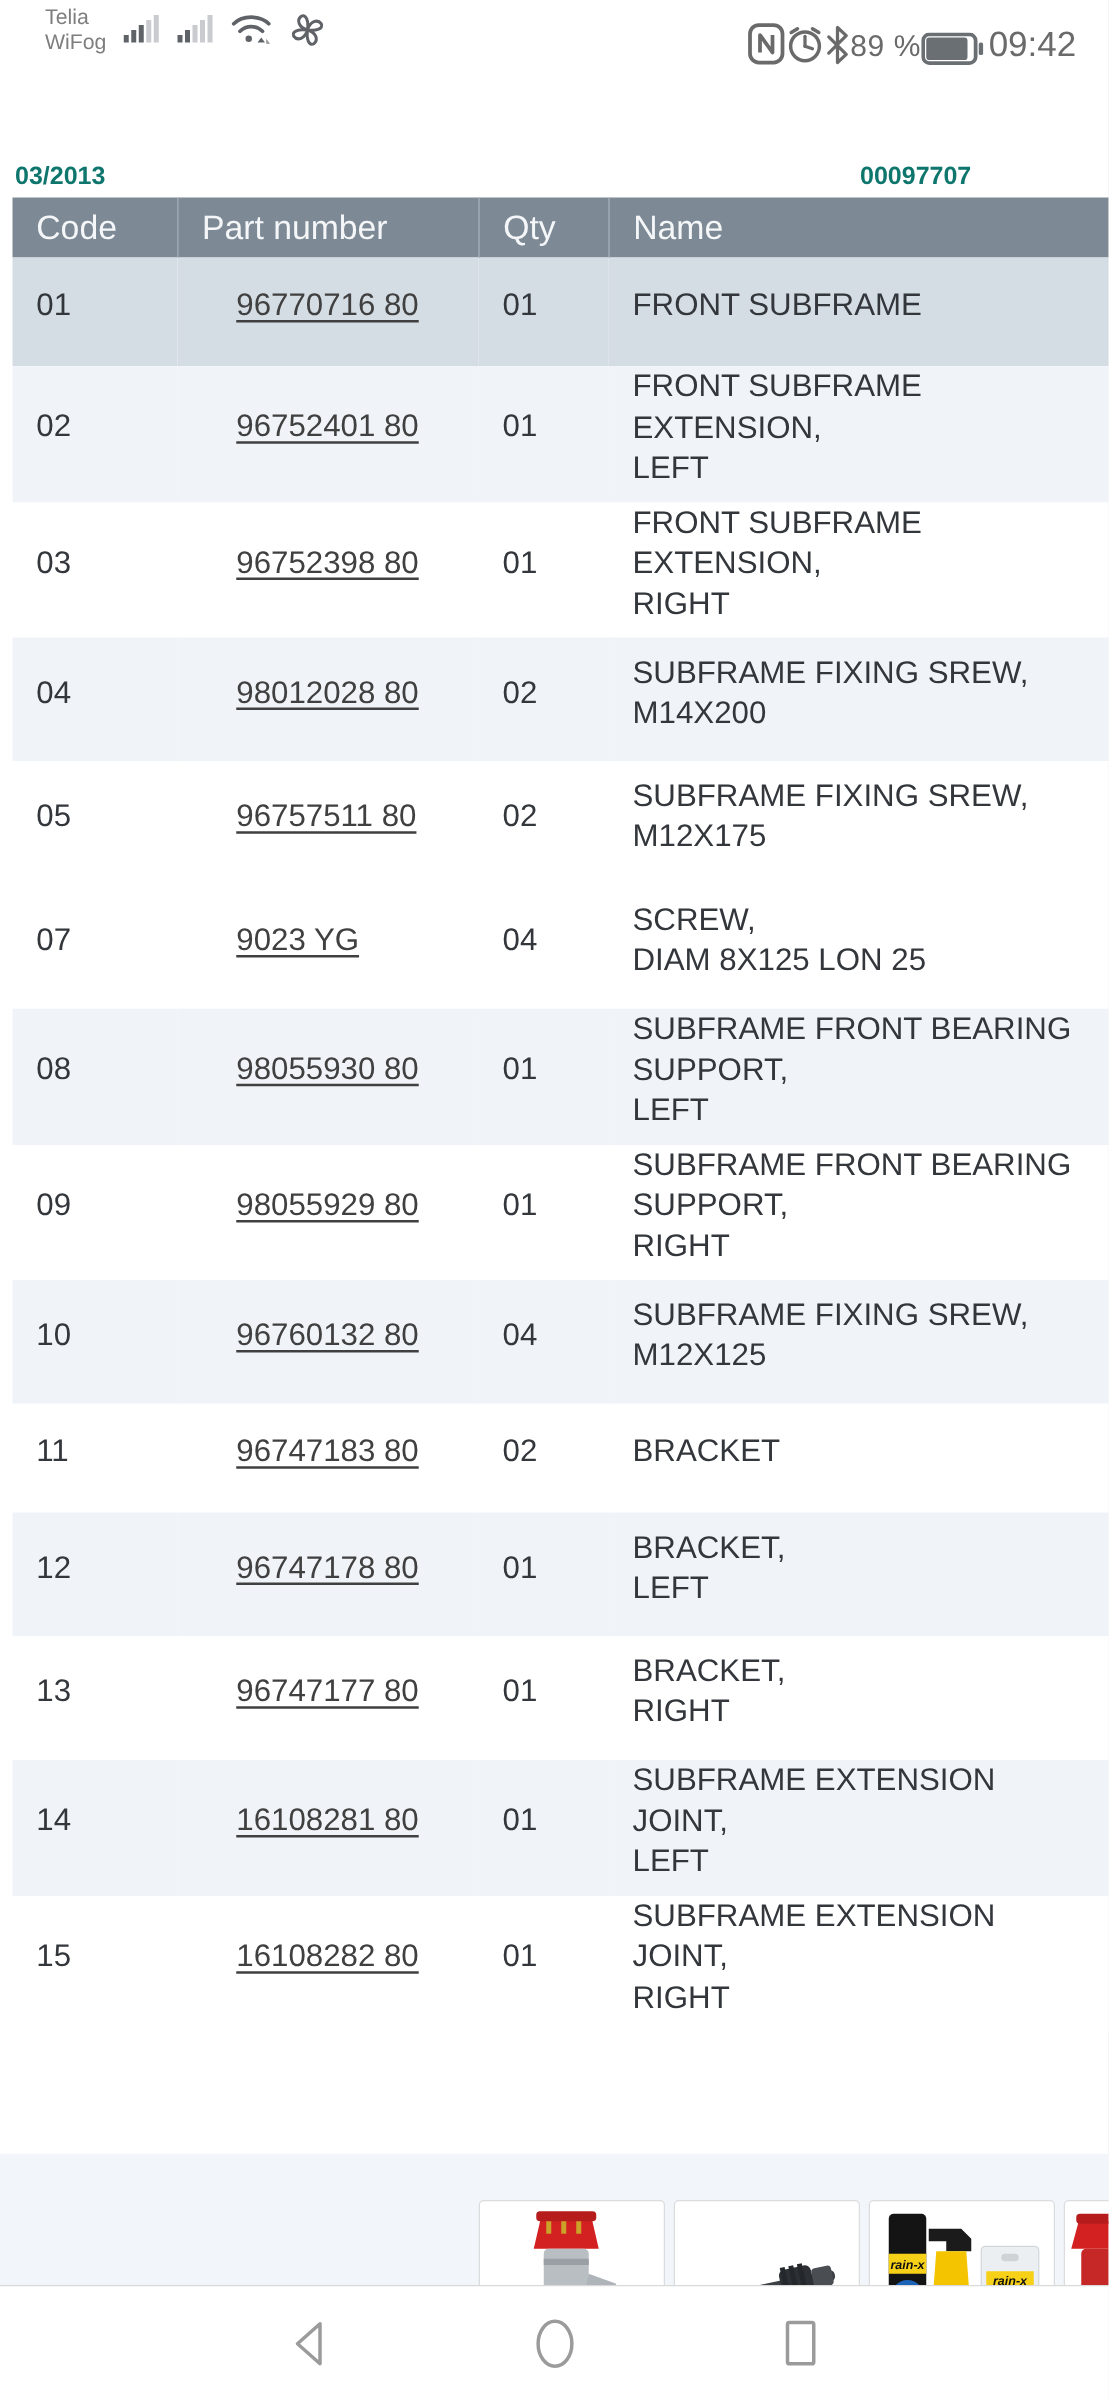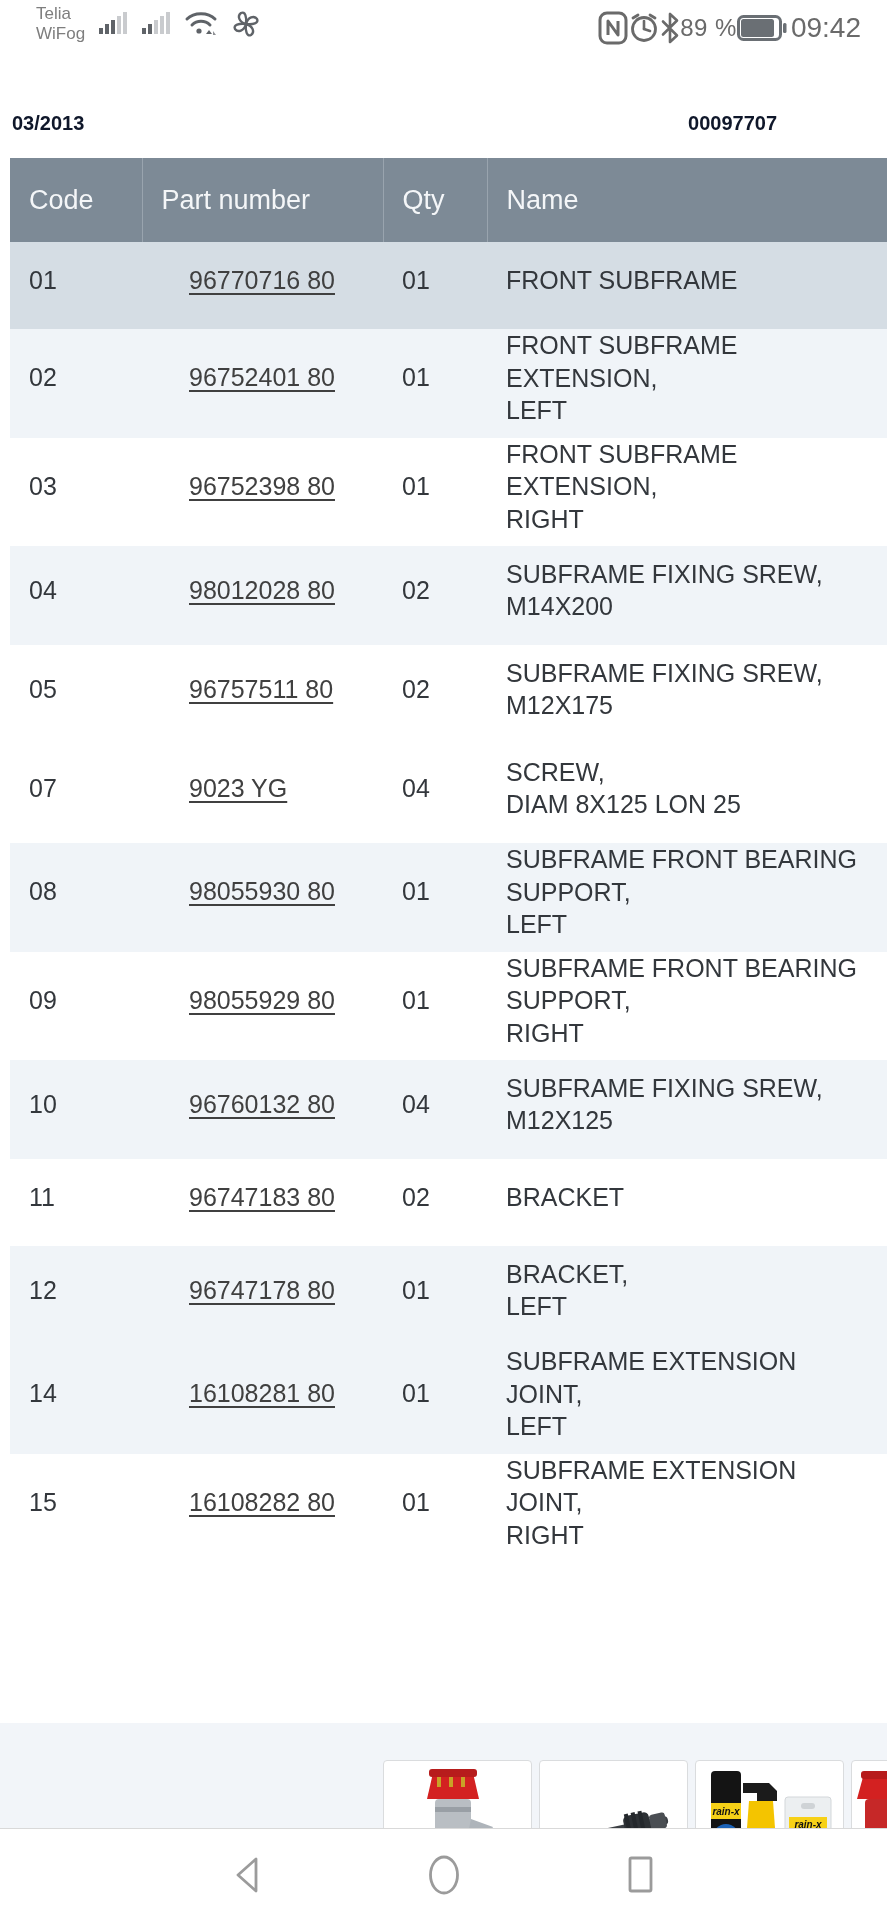--- a/index.html
+++ b/index.html
@@ -3,36 +3,36 @@
 <meta charset="utf-8">
 <style>
   html,body{margin:0;padding:0;background:#e9e9e9;}
   .screen{position:relative;width:887px;height:1920px;background:#ffffff;overflow:hidden;
           font-family:"Liberation Sans", sans-serif;-webkit-font-smoothing:antialiased;}
 
   
   .statusbar{position:absolute;top:0;left:0;right:16px;height:56px;}
   .sb-left{position:absolute;left:36px;top:4px;display:flex;align-items:center;gap:13px;}
   .carrier{display:flex;flex-direction:column;justify-content:center;font-size:17px;line-height:20px;color:#7e7e7e;}
-  .sb-right{position:absolute;right:10px;top:4px;height:48px;display:flex;align-items:center;gap:0;color:#6a6a6a;}
+  .sb-right{position:absolute;right:10px;top:4px;height:48px;display:flex;align-items:flex-end;gap:0;color:#6a6a6a;}
   .sb-right .pct{font-size:24px;color:#6a6a6a;letter-spacing:0.5px;}
   .sb-right .time{font-size:28px;color:#6a6a6a;margin-left:4px;}
   .sb-icon{display:block;}
 
   
-  .doclabels{position:absolute;top:112px;left:0;right:0;height:26px;font-size:20px;font-weight:bold;color:#0f172a;}
+  .doclabels{position:absolute;top:130px;left:0;right:0;height:26px;font-size:20px;font-weight:bold;color:#0f766e;}
   .doclabels .left{position:absolute;left:12px;top:0;}
   .doclabels .right{position:absolute;right:110px;top:0;}
 
   
   table.parts{position:absolute;top:158px;left:10px;width:877px;border-collapse:collapse;table-layout:fixed;}
   table.parts col.c-code{width:132px;}
   table.parts col.c-part{width:241px;}
   table.parts col.c-qty{width:104px;}
-  table.parts th{height:84px;background:#7d8a96;color:#f4f6f8;font-weight:normal;font-size:27px;
+  table.parts th{height:48px;background:#7d8a96;color:#f4f6f8;font-weight:normal;font-size:27px;
                  text-align:left;padding:0 0 0 19px;border-left:1px solid #99a4ae;}
   table.parts th:first-child{border-left:none;}
   table.parts td{font-size:25px;color:#33373c;padding:0 8px 11px 19px;vertical-align:middle;}
   tr.row-double{height:99px;}
   tr.row-single{height:87px;}
   tr.bg-white{background:#ffffff;}
   tr.bg-stripe{background:#f0f4f8;}
   tr.bg-selected{background:#d5dde4;}
   td.name{white-space:pre-line;line-height:1.3;}
   a.partlink{color:#404040;text-decoration:underline;text-underline-offset:4px;margin-left:28px;}
@@ -202,20 +202,27 @@
           <td><a href="#" class="partlink">96747183 80</a></td>
           <td>02</td>
           <td class="name">BRACKET</td>
         </tr>
         <tr class="row-double bg-stripe">
           <td>12</td>
           <td><a href="#" class="partlink">96747178 80</a></td>
           <td>01</td>
           <td class="name">BRACKET,
 LEFT</td>
+        </tr>
+        <tr class="row-double bg-white">
+          <td>13</td>
+          <td><a href="#" class="partlink">96747177 80</a></td>
+          <td>01</td>
+          <td class="name">BRACKET,
+RIGHT</td>
         </tr>
         <tr class="row-double bg-stripe">
           <td>14</td>
           <td><a href="#" class="partlink">16108281 80</a></td>
           <td>01</td>
           <td class="name">SUBFRAME EXTENSION JOINT,
 LEFT</td>
         </tr>
         <tr class="row-double bg-white">
           <td>15</td>

